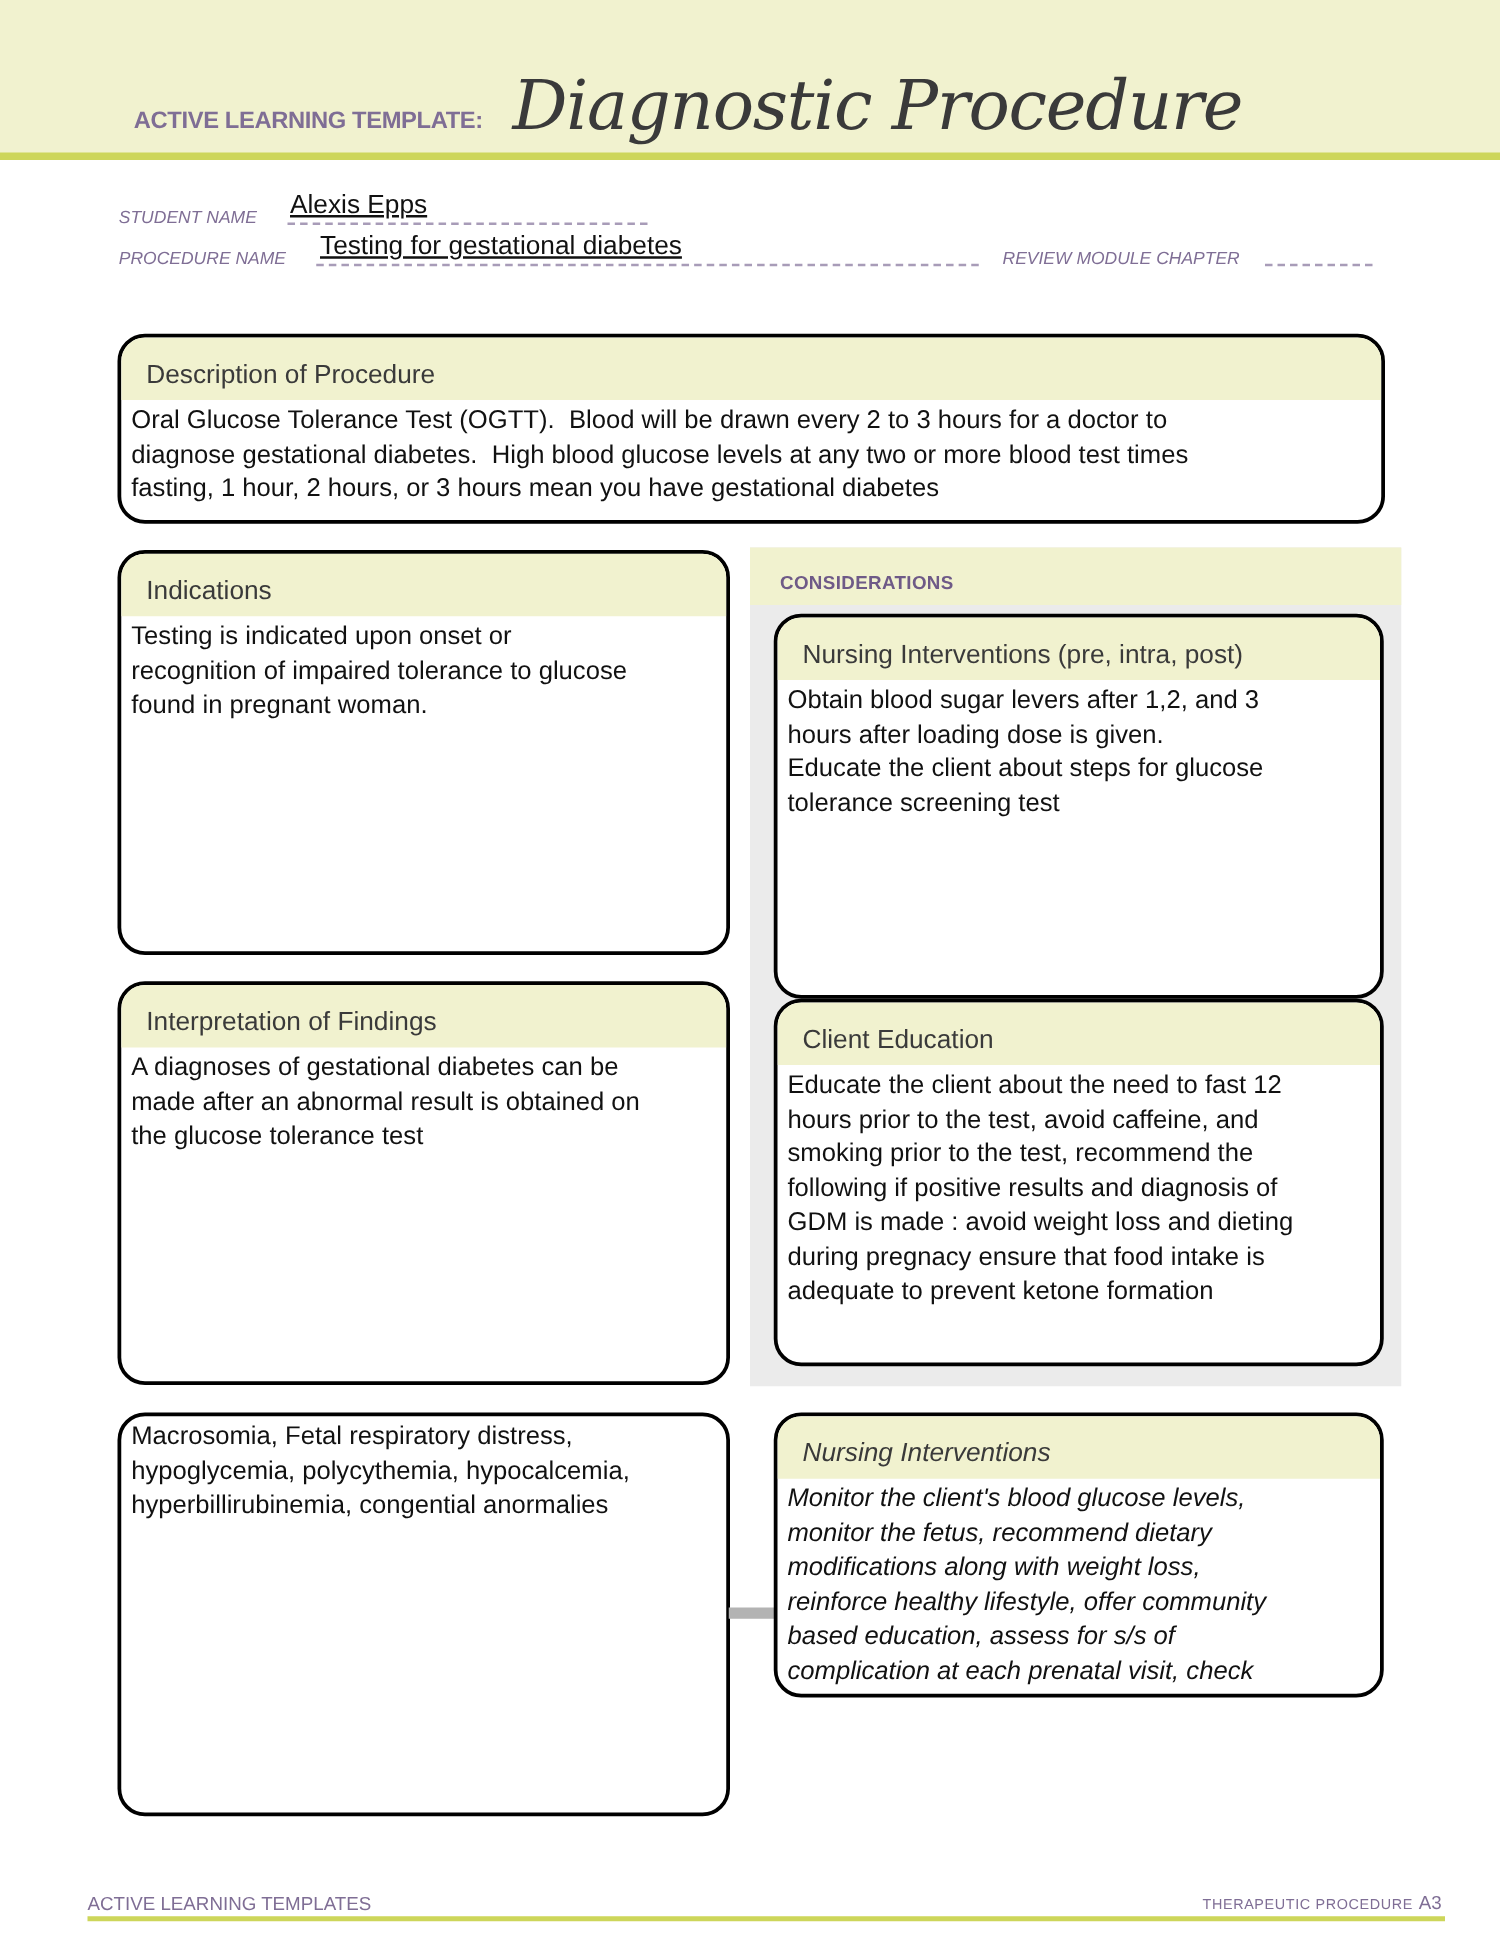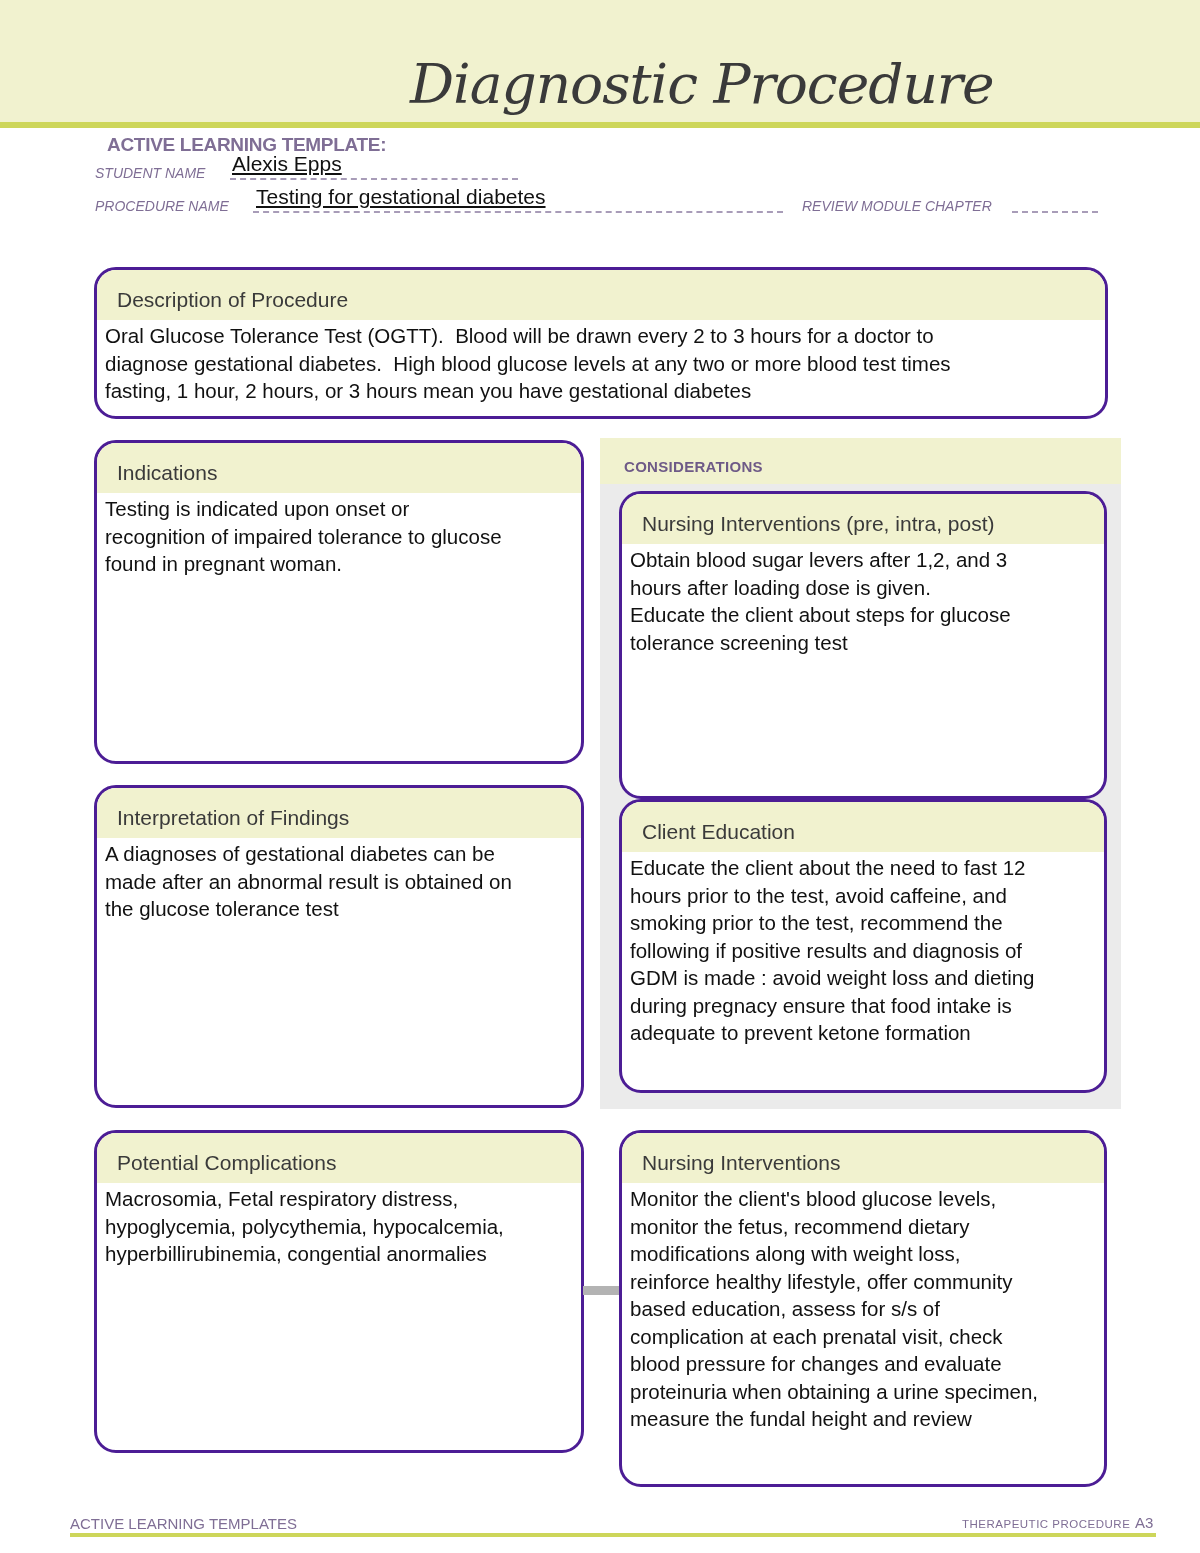--- a/index.html
+++ b/index.html
@@ -1,26 +1,26 @@
 <!DOCTYPE html>
 <html><head>
 <meta charset="utf-8">
 <style>
   html, body { margin:0; padding:0; }
   body { width:1200px; height:1553px; position:relative; background:#fff; overflow:hidden;
          font-family:"Liberation Sans", sans-serif; color:#1a1a1a; }
   .header { position:absolute; left:0; top:0; width:1200px; height:124px; background:#f1f2cf; }
   .header-line { position:absolute; left:0; top:122px; width:1200px; height:6px; background:#cdd65a; }
-  .h-label { position:absolute; left:107px; top:86px; font-size:19px; color:#7f6e95; font-weight:bold; letter-spacing:-0.3px;margin-top:48px; }
+  .h-label { position:absolute; left:107px; top:86px; font-size:19px; color:#7f6e95; font-weight:bold; letter-spacing:-0.3px; }
   .h-title { position:absolute; left:410px; top:52px; font-size:55px; font-style:italic; color:#3a3a3a;
              font-family:"DejaVu Serif", serif; letter-spacing:-1px; }
   .field-label { position:absolute; font-size:14px; color:#7f6e95;font-style:italic; }
   .field-line { position:absolute; border-bottom:2px dashed #a89cb8; height:0; }
   .field-val { position:absolute; font-size:21px; color:#111;text-decoration:underline; }
-  .box { position:absolute; border:3px solid #4c1d95; border-radius:22px; background:#fff; overflow:hidden; box-sizing:border-box; }
+  .box { position:absolute; border:3px solid #000000; border-radius:22px; background:#fff; overflow:hidden; box-sizing:border-box; }
   .box-head { background:#f1f2cf; height:50px; box-sizing:border-box; padding:18px 0 0 20px; font-size:21px; color:#3a3a3a; }
   .box-body { padding:2px 8px; font-size:20.5px; line-height:27.5px; color:#111; white-space:pre-wrap; }
   .consid { position:absolute; left:600px; top:438px; width:521px; height:671px; background:#ebebeb; }
   .consid-head { position:absolute; left:0; top:0; width:521px; height:46px; background:#f1f2cf; }
   .consid-label { position:absolute; left:24px; top:20px; font-size:15px; font-weight:bold; color:#6e5a87; letter-spacing:0.3px; }
   .connector { position:absolute; left:583px; top:1286px; width:37px; height:9px; background:#b3b3b3; }
   .footer-left { position:absolute; left:70px; top:1515px; font-size:15px; color:#7f6e95; }
   .footer-right { position:absolute; left:962px; top:1518px; font-size:11.5px; color:#7f6e95; letter-spacing:0.5px; }
   .footer-page { position:absolute; left:1135px; top:1514px; font-size:15px; color:#7f6e95; }
   .footer-line { position:absolute; left:70px; top:1533px; width:1086px; height:4px; background:#cdd65a; }
@@ -83,29 +83,28 @@
   <div class="box-body">Educate the client about the need to fast 12
 hours prior to the test, avoid caffeine, and
 smoking prior to the test, recommend the
 following if positive results and diagnosis of
 GDM is made : avoid weight loss and dieting
 during pregnacy ensure that food intake is
 adequate to prevent ketone formation</div>
 </div>
 
 <div class="box" style="left:94px;top:1130px;width:490px;height:323px;">
-  <div class="box-head">Potential Complications</div>
   <div class="box-body">Macrosomia, Fetal respiratory distress,
 hypoglycemia, polycythemia, hypocalcemia,
 hyperbillirubinemia, congential anormalies</div>
 </div>
 
 <div class="connector"></div>
 
-<div class="box" style="left:619px;top:1130px;width:488px;height:357px;">
+<div class="box" style="left:619px;top:1130px;width:488px;height:228px;font-style:italic;">
   <div class="box-head">Nursing Interventions</div>
   <div class="box-body">Monitor the client's blood glucose levels,
 monitor the fetus, recommend dietary
 modifications along with weight loss,
 reinforce healthy lifestyle, offer community
 based education, assess for s/s of
 complication at each prenatal visit, check
 blood pressure for changes and evaluate
 proteinuria when obtaining a urine specimen,
 measure the fundal height and review</div>

